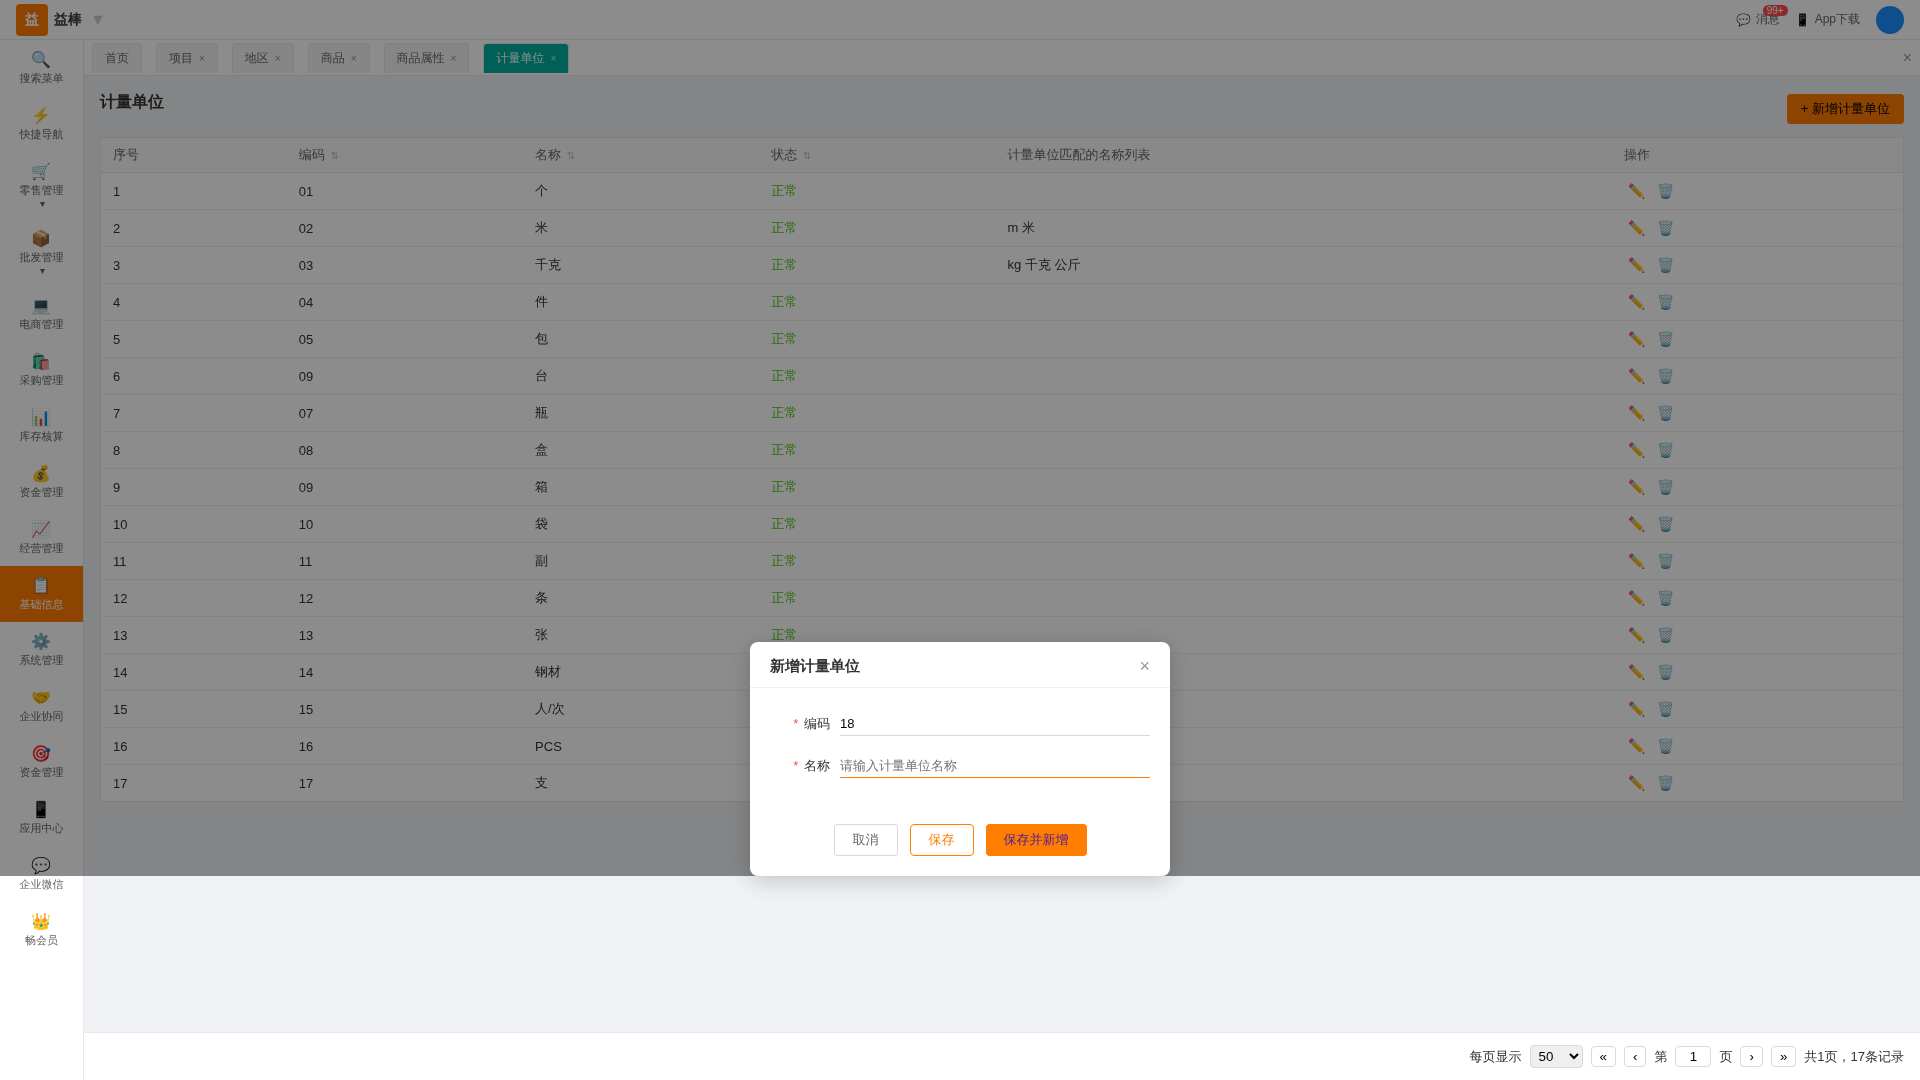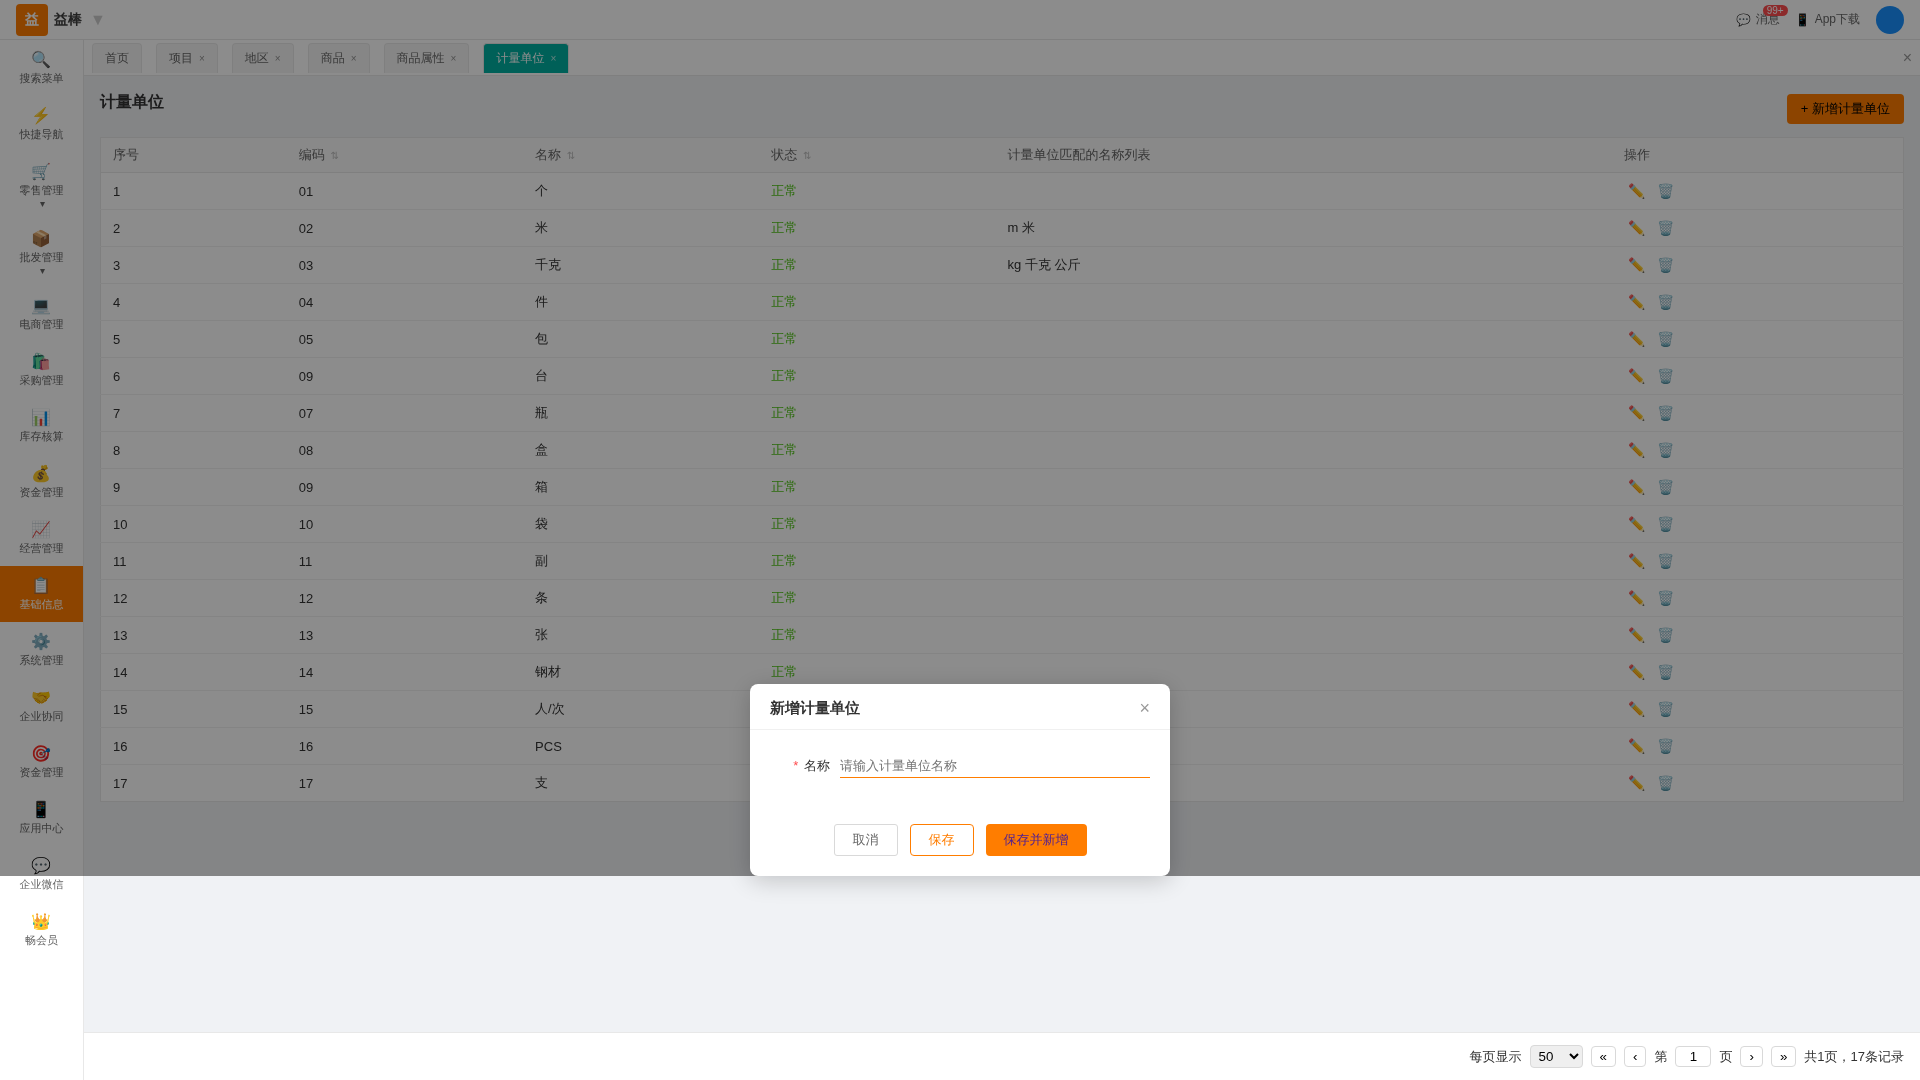--- a/index.html
+++ b/index.html
@@ -437,20 +437,27 @@
 <div class="modal-overlay">
   <div class="modal">
     <div class="modal-header">
       <span class="modal-title">新增计量单位</span>
       <button class="modal-close">×</button>
     </div>
     <div class="modal-body">
       <div class="form-row">
         <div class="form-label">
           <span class="form-required">*</span>
+          <span>编码</span>
+        </div>
+        <input class="form-input" type="text" value="18" style="">
+      </div>
+      <div class="form-row">
+        <div class="form-label">
+          <span class="form-required">*</span>
           <span>名称</span>
         </div>
         <input class="form-input focused" type="text" placeholder="请输入计量单位名称" style="">
       </div>
     </div>
     <div class="modal-footer">
       <button class="btn-cancel">取消</button>
       <button class="btn-save">保存</button>
       <button class="btn-save-add">保存并新增</button>
     </div>

